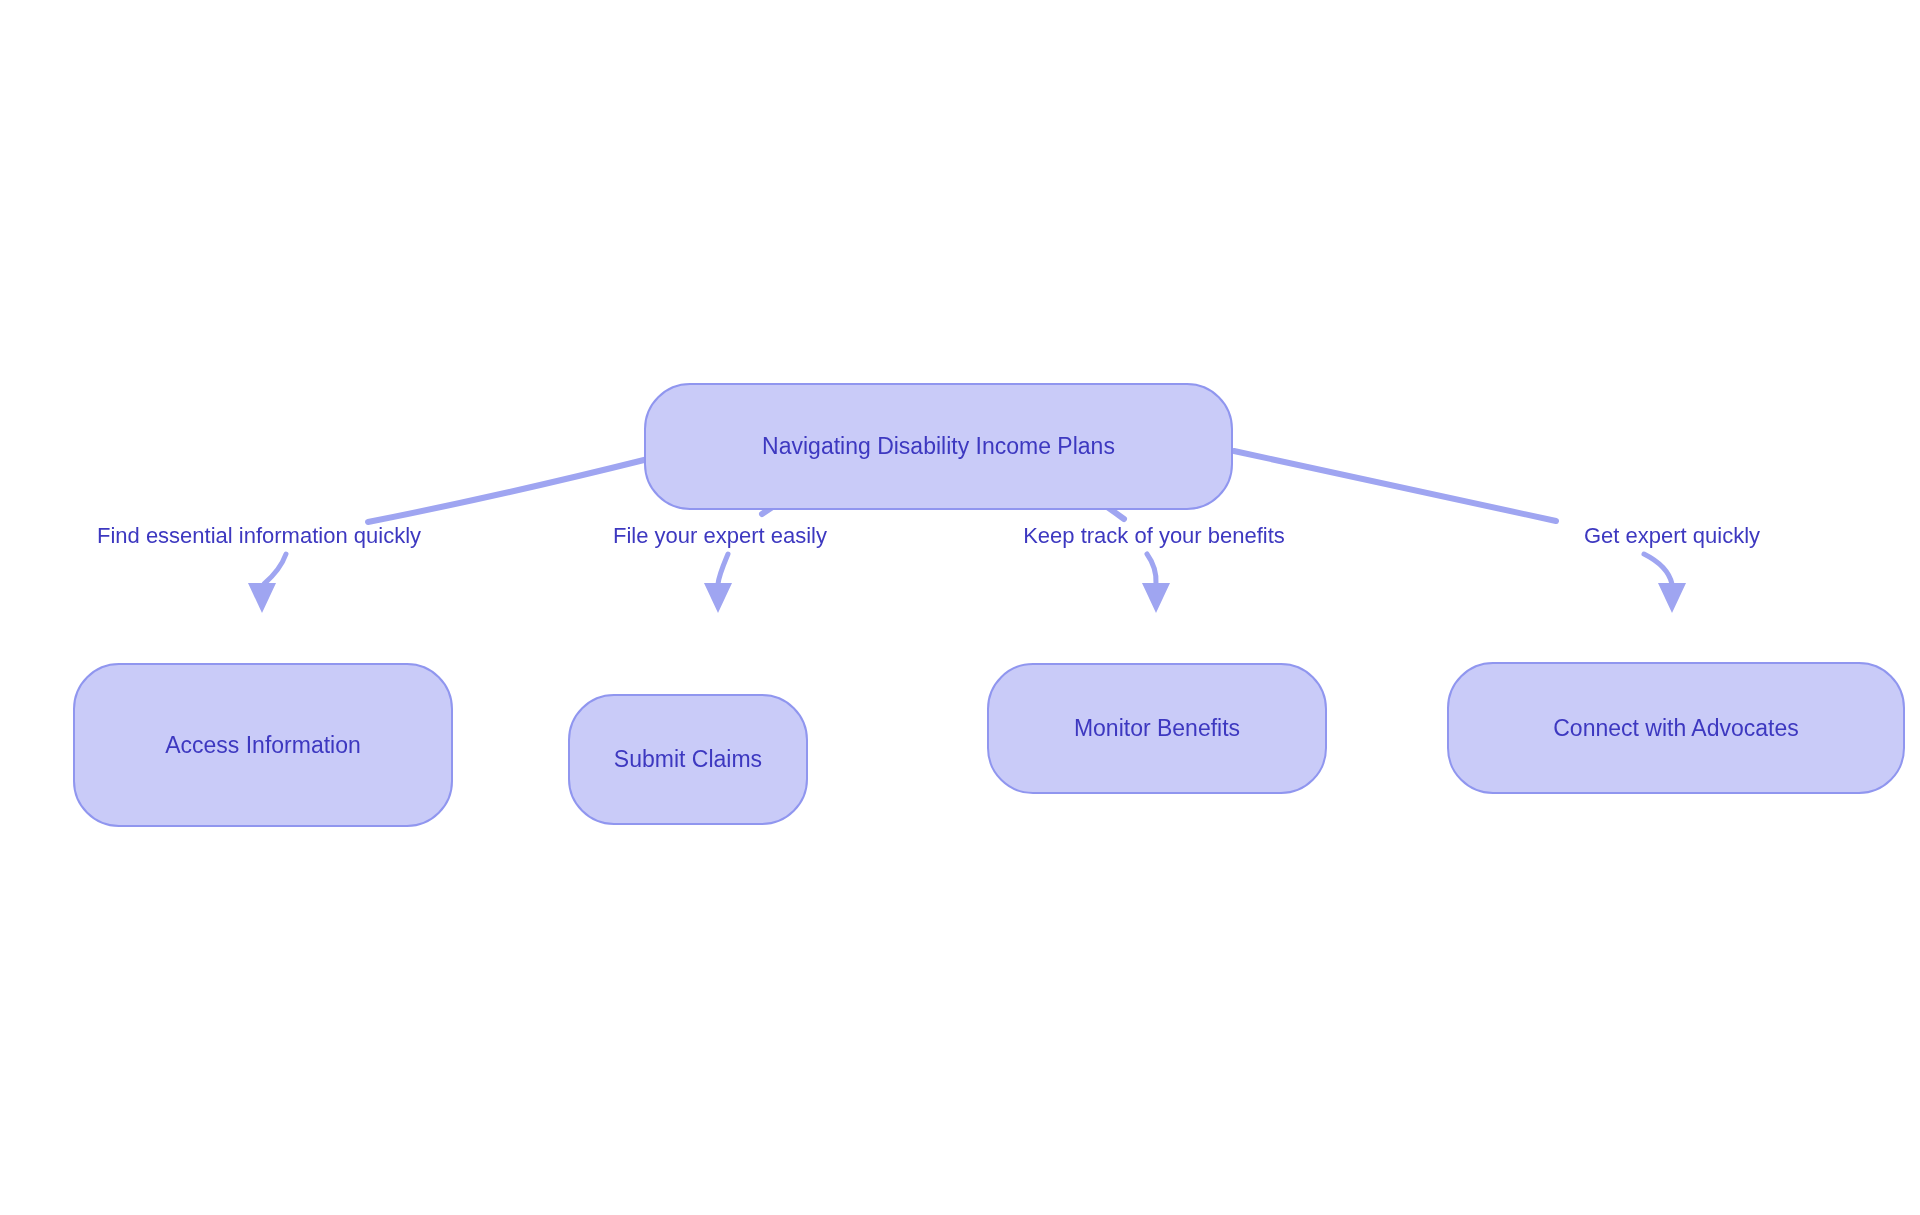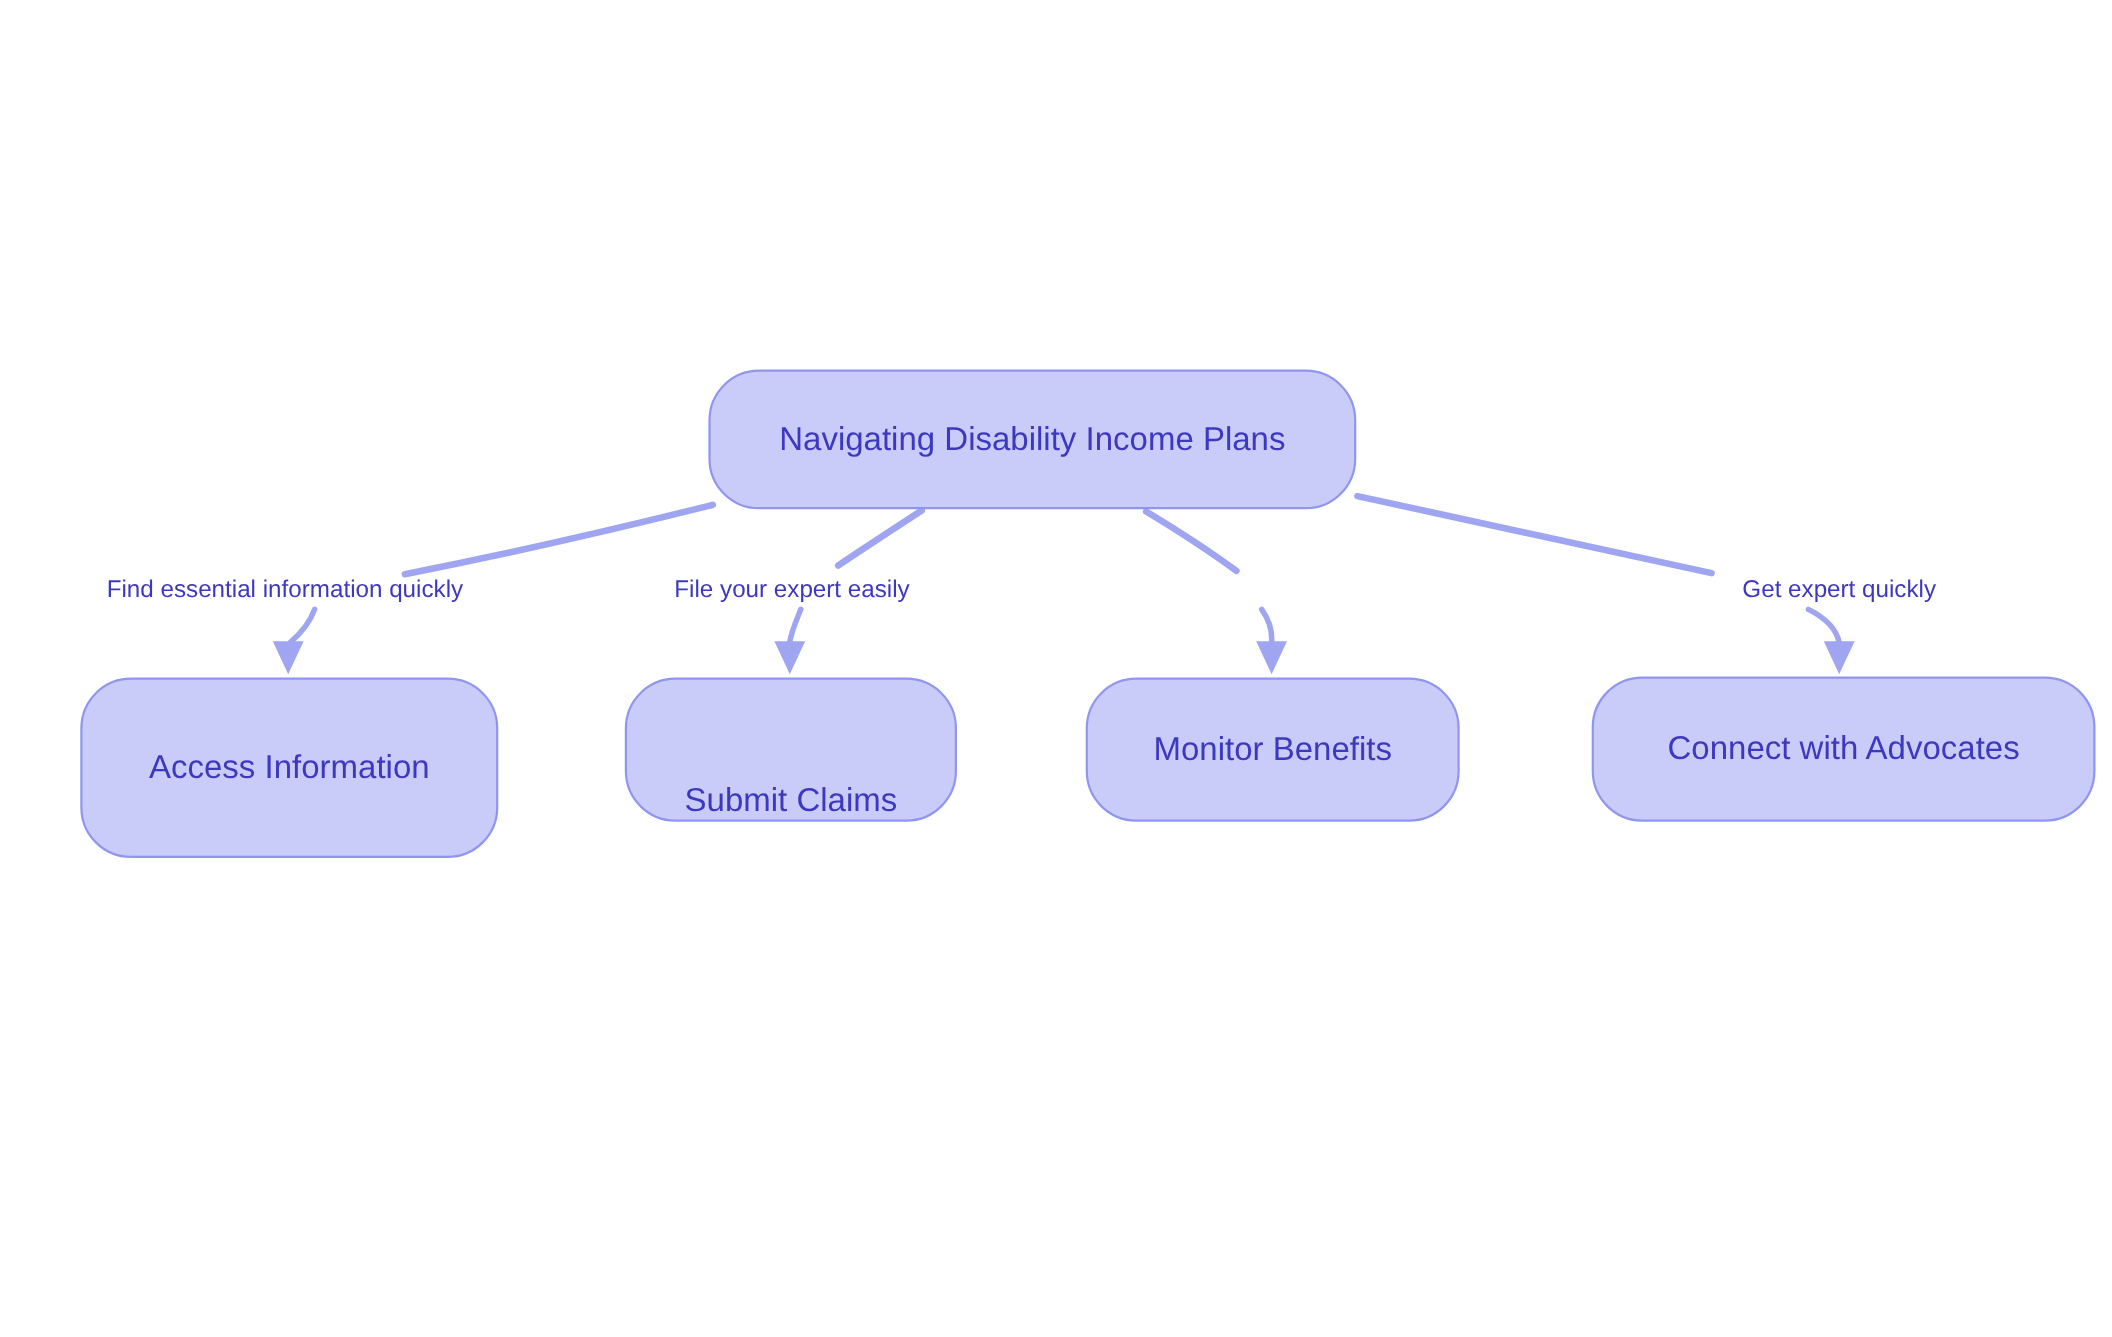--- a/index.html
+++ b/index.html
@@ -46,26 +46,27 @@
 
   .node {
     position: absolute;
     background: var(--node-fill);
     border: 2px solid var(--node-border);
     border-radius: 46px;
     display: flex;
     align-items: center;
     justify-content: center;
     color: var(--node-text);
-    font-size: 30px;
+    font-size: 23px;
     white-space: nowrap;
+    margin-top: 47px;
   }
   .node-root   { left: 644px;  top: 336px; width: 589px; height: 127px; }
   .node-b0     { left: 73px;   top: 616px; width: 380px; height: 164px; }
-  .node-b1     { left: 568px;  top: 616px; width: 302px; height: 131px; align-items: flex-end; }
+  .node-b1     { left: 568px;  top: 647px; width: 240px; height: 131px; }
   .node-b2     { left: 987px;  top: 616px; width: 340px; height: 131px; }
   .node-b3     { left: 1447px; top: 615px; width: 458px; height: 132px; }
 
   .edge-label {
     position: absolute;
     top: 524px;
     transform: translateX(-50%);
     color: var(--node-text);
     font-size: 22px;
     white-space: nowrap;
@@ -110,20 +111,21 @@
     <path class="stem" d="M1644 554 Q1668 566 1672 584"></path>
     <path class="head" d="M1658 583 L1686 583 L1672 613 Z"></path>
   </svg>
 
   <div class="node node-root">
     <span>Navigating Disability Income Plans</span>
   </div>
 
   <div class="edge-label label-0">Find essential information quickly</div>
   <div class="edge-label label-1">File your expert easily</div>
+  <div class="edge-label label-2">Keep track of your benefits</div>
   <div class="edge-label label-3">Get expert quickly</div>
 
   <div class="node node-b0">
     <span>Access Information</span>
   </div>
   <div class="node node-b1">
     <span>Submit Claims</span>
   </div>
   <div class="node node-b3">
     <span>Connect with Advocates</span>

